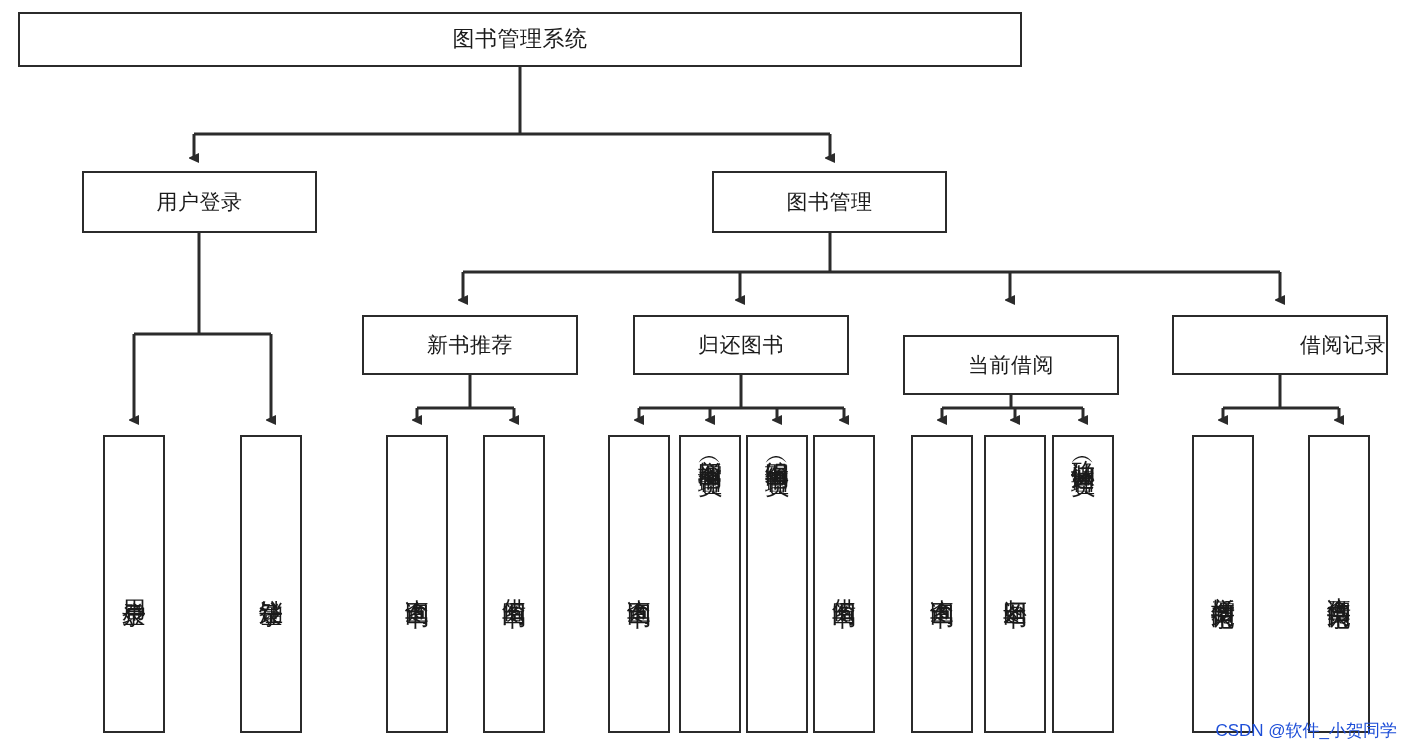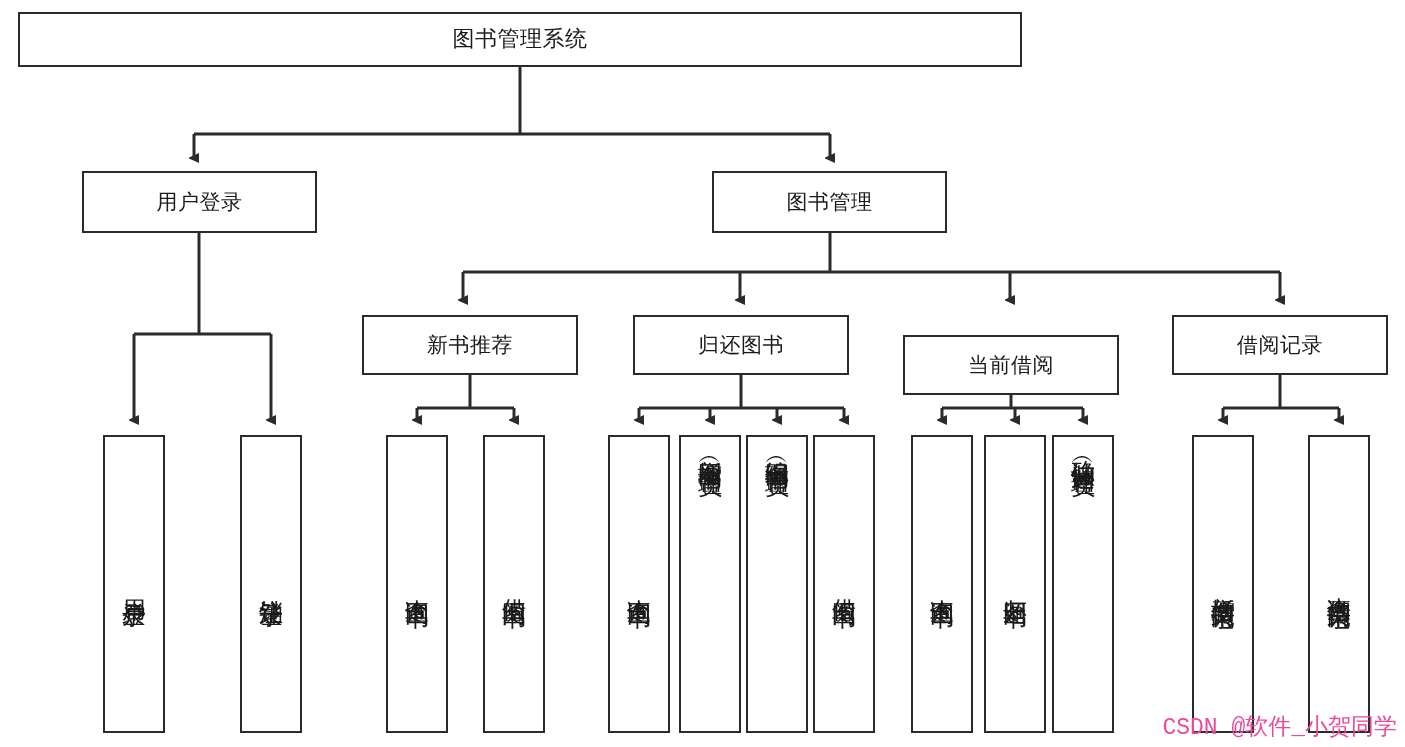--- a/index.html
+++ b/index.html
@@ -64,25 +64,25 @@
     white-space: nowrap;
   }
   .node.vertical.centered {
     align-items: center;
     padding-top: 0;
   }
   .watermark {
     position: absolute;
     right: 8px;
     bottom: 5px;
-    font-size: 23px;
-    color: #ec4899;
+    font-size: 17px;
+    color: #1d4ed8;
     z-index: 5;
     white-space: nowrap;
-    font-family: Liberation Mono, monospace;
+    font-family: Liberation Sans, sans-serif;
   }
 </style>
 </head>
 <body>
 
 <div id="diagram-root">
 
   <svg class="connectors" viewBox="0 0 1405 747" xmlns="http://www.w3.org/2000/svg">
     <defs>
       <marker id="arrowhead" markerWidth="10" markerHeight="10" refX="5" refY="5" orient="auto" markerUnits="userSpaceOnUse">
@@ -147,21 +147,21 @@
 
   <div class="node horizontal" id="node-l2-1" style="left: 712px; top: 171px; width: 235px; height: 62px;">
     <span class="node-label">图书管理</span>
   </div>
   <div class="node horizontal" id="node-l3-1" style="left: 633px; top: 315px; width: 216px; height: 60px;">
     <span class="node-label">归还图书</span>
   </div>
   <div class="node horizontal" id="node-l3-2" style="left: 903px; top: 315px; width: 216px; height: 60px; margin-top: 20px;">
     <span class="node-label">当前借阅</span>
   </div>
-  <div class="node horizontal" id="node-l3-3" style="left: 1172px; top: 315px; width: 216px; height: 60px;">
+  <div class="node horizontal" id="node-l3-3" style="left: 1172px; top: 315px; width: 216px; height: 60px; justify-content: flex-end;">
     <span class="node-label">借阅记录</span>
   </div>
 
   <div class="node vertical centered" id="node-leaf-0" style="left: 103px; top: 435px; width: 62px; height: 298px;">
     <span class="node-label">用户登录</span>
   </div>
   <div class="node vertical centered" id="node-leaf-1" style="left: 240px; top: 435px; width: 62px; height: 298px;">
     <span class="node-label">注销登录</span>
   </div>
   <div class="node vertical centered" id="node-leaf-2" style="left: 386px; top: 435px; width: 62px; height: 298px;">

